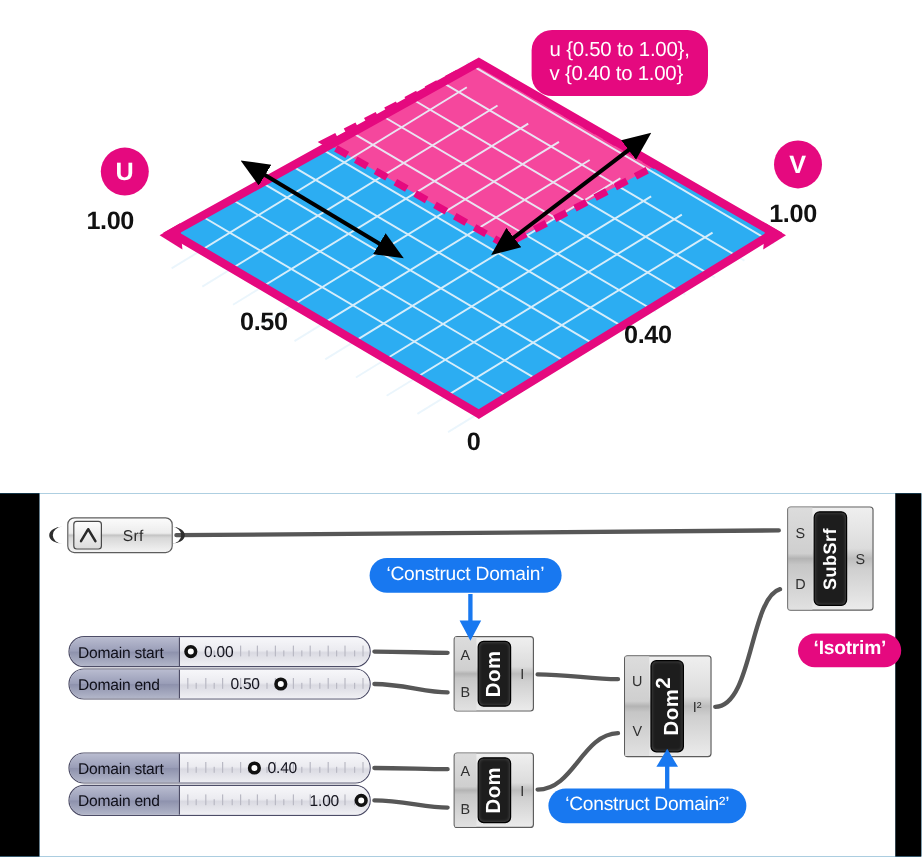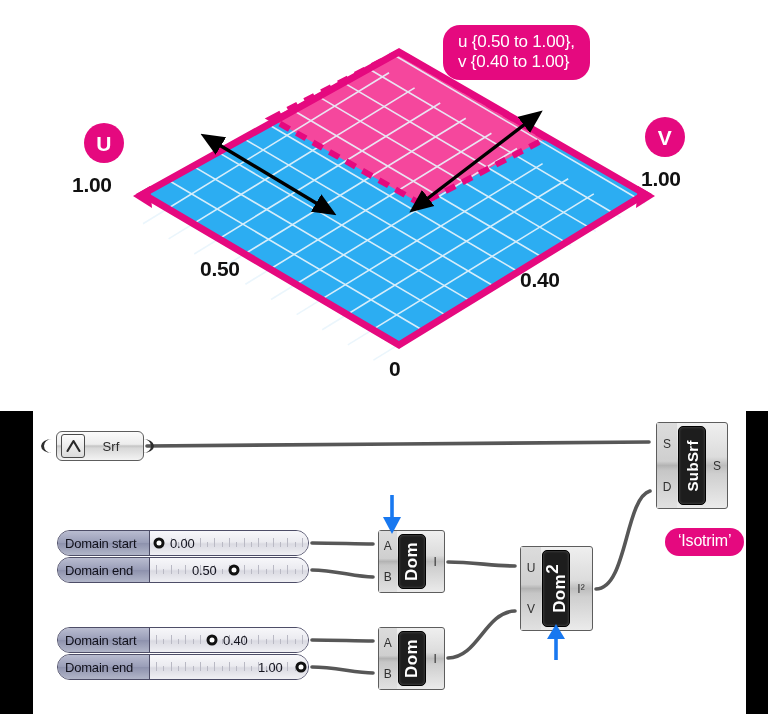--- a/index.html
+++ b/index.html
@@ -185,20 +185,21 @@
   }
   #callout-cd{left:275px;top:54px;}
   #callout-cd2{left:424px;top:246px;}
 
   #callout-isotrim{
     position:absolute;left:632px;top:117px;
     background:#e5097f;color:#fff;
     border-radius:15px;padding:4px 13px 6px 13px;
     font-size:16px;line-height:1.1;white-space:nowrap;
     letter-spacing:-0.2px;
+    font-weight:bold;
   }
 </style>
 </head>
 <body>
 
 <div class="stage">
 
   <div id="surface-panel">
 
     <svg id="surface-svg" width="768" height="400" viewBox="0 0 768 400">
@@ -492,25 +493,27 @@
               <i class="half" style="left: 85%;"></i>
               <i style="left: 90%;"></i>
               <i class="half" style="left: 95%;"></i>
               <i style="left: 100%;"></i>
             </span>
           <span class="sl-knob" style="left:151px"></span>
           <span class="sl-val" style="left:108px">1.00</span>
         </span>
       </div>
 
+      <div id="callout-cd" class="callout">‘Construct Domain’</div>
       <svg style="position:absolute;left:348px;top:84px" width="22" height="40" viewBox="0 0 22 40">
         <path d="M11,0 L11,24" stroke="#1878f0" stroke-width="3.6"></path>
         <path d="M2,22 L20,22 L11,39 Z" fill="#1878f0"></path>
       </svg>
 
+      <div id="callout-cd2" class="callout">‘Construct Domain²’</div>
       <svg style="position:absolute;left:512px;top:213px" width="22" height="36" viewBox="0 0 22 36">
         <path d="M11,36 L11,13" stroke="#1878f0" stroke-width="3.6"></path>
         <path d="M2,15 L20,15 L11,0 Z" fill="#1878f0"></path>
       </svg>
 
       <div id="callout-isotrim">‘Isotrim’</div>
     </div>
   </div>
 </div>
 

